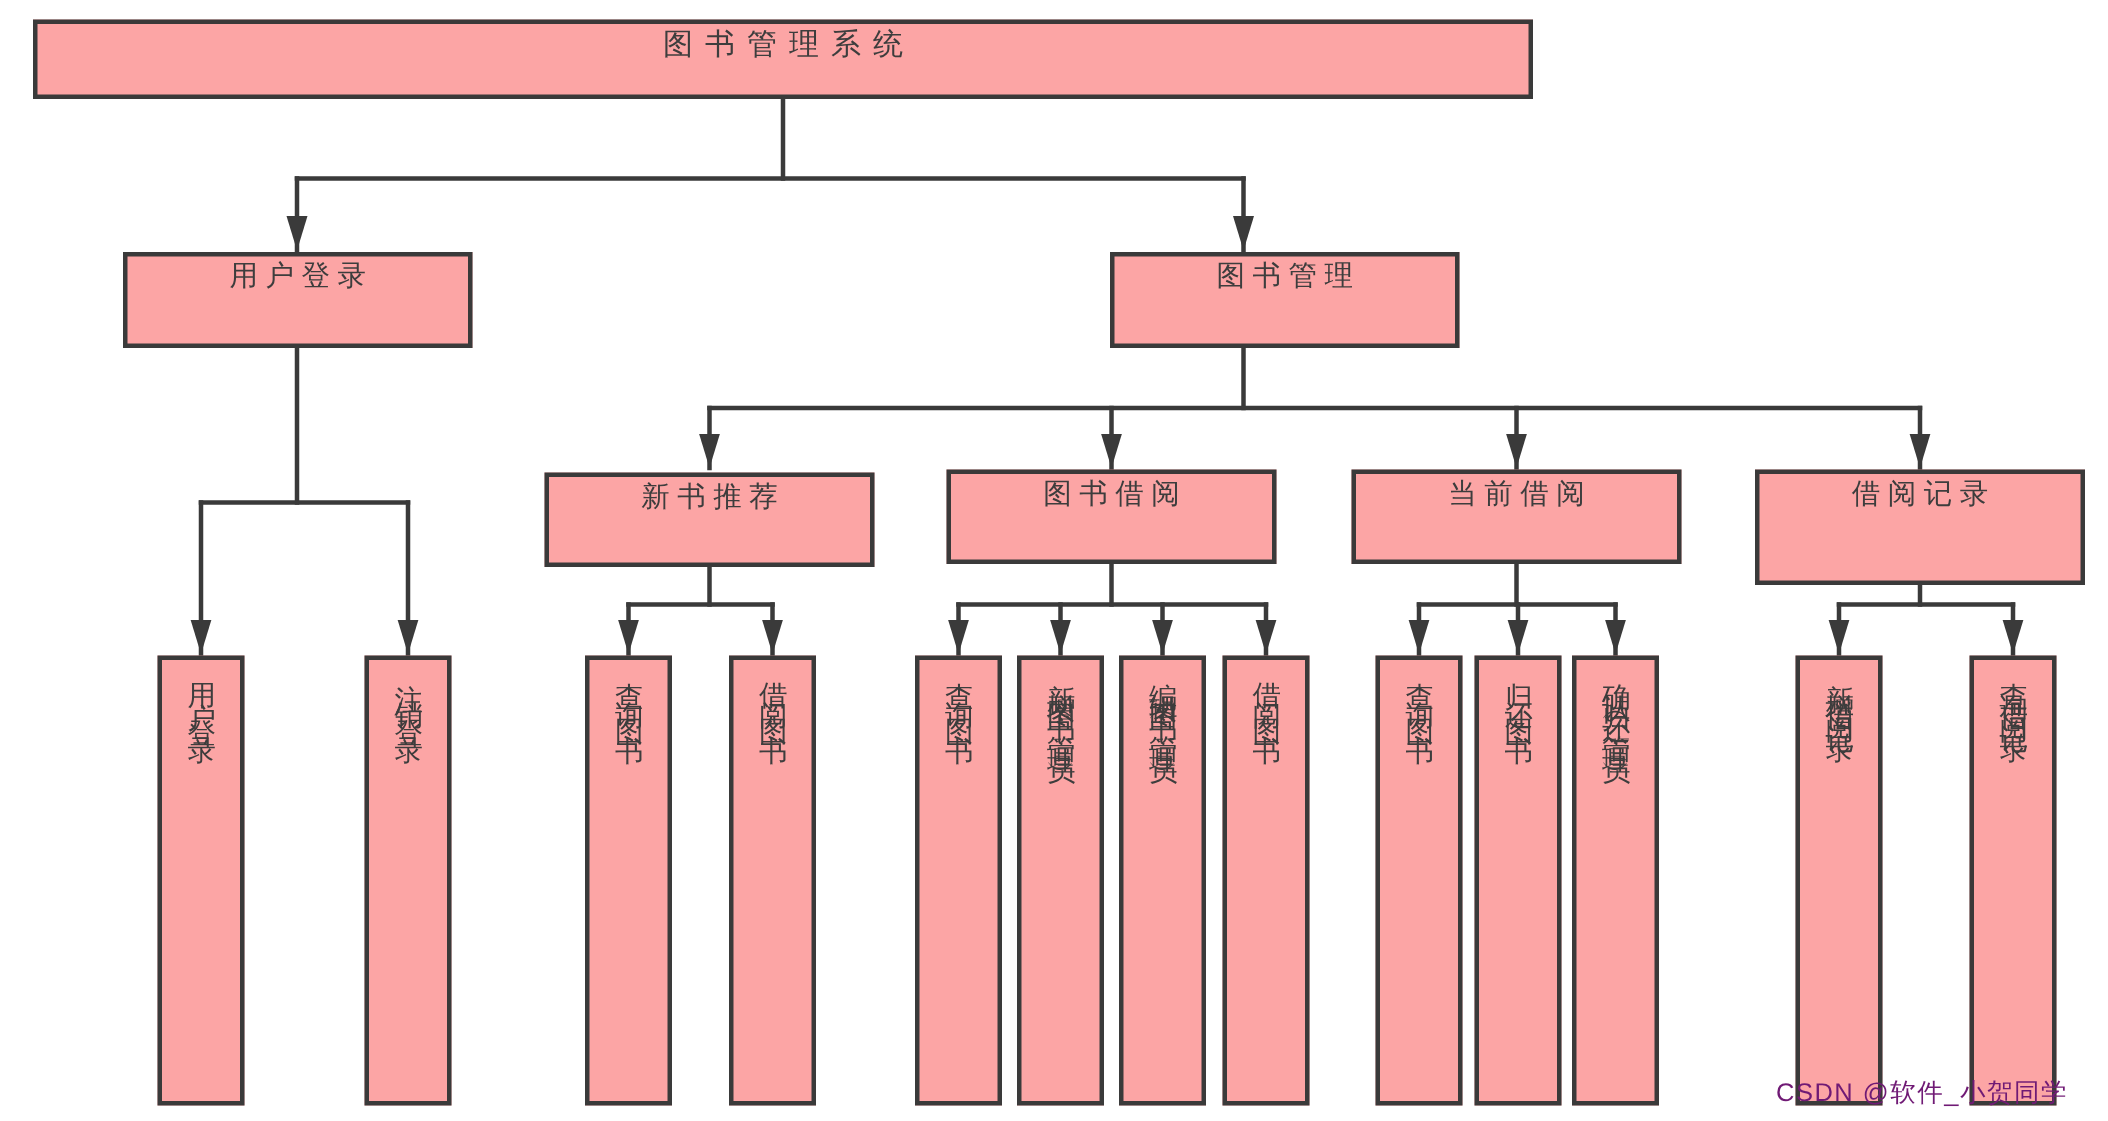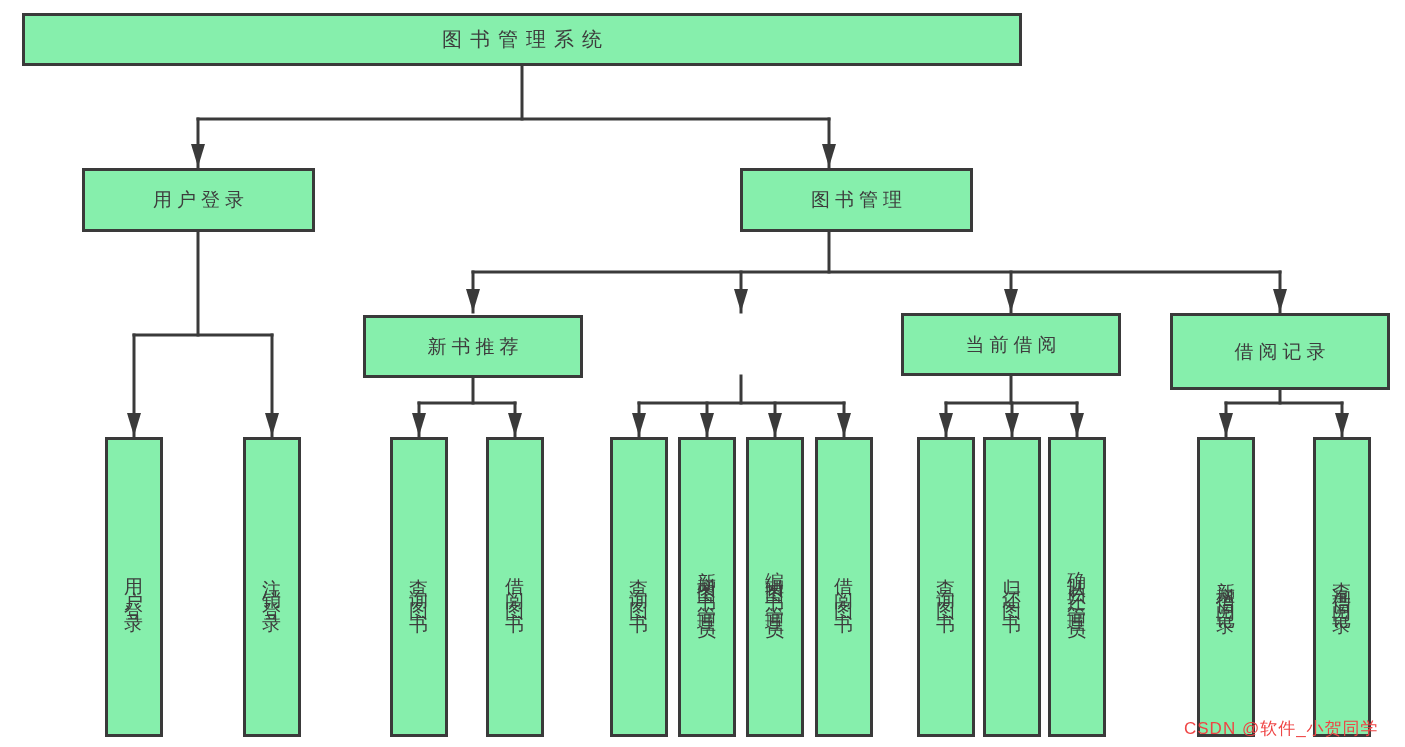--- a/index.html
+++ b/index.html
@@ -2,35 +2,35 @@
 <html><head>
 <meta charset="utf-8">
 <style>
   html,body{margin:0;padding:0;background:#ffffff;}
   .canvas{
     position:relative;width:1405px;height:747px;background:#ffffff;overflow:hidden;
     font-family:"Liberation Sans","DejaVu Sans",sans-serif;
   }
   .lines{position:absolute;left:0;top:0;width:1405px;height:747px;}
   .box{
-    position:absolute;box-sizing:border-box;background:#86efac;
+    position:absolute;box-sizing:border-box;background:#fca5a5;
     border:3px solid #3a3a3a;color:#3d3d3d;
-    display:flex;align-items:center;justify-content:center;
+    display:flex;align-items:flex-start;justify-content:center;
   }
   .hbox{font-size:19px;letter-spacing:5px;text-indent:5px;white-space:nowrap;}
   .rootbox{font-size:20px;letter-spacing:8px;text-indent:8px;}
   .vbox{width:58px;height:300px;top:437px;}
   .vbox span{
     writing-mode:vertical-rl;text-orientation:mixed;
     font-size:19px;letter-spacing:12px;color:#3d3d3d;line-height:1;
   }
   .vbox.long span{letter-spacing:7px;}
   .watermark{
     position:absolute;left:1184px;top:717px;z-index:10;
-    font-size:17px;letter-spacing:1px;white-space:nowrap;color:#ef4444;
+    font-size:17px;letter-spacing:1px;white-space:nowrap;color:#701a75;
   }
 </style>
 </head>
 <body>
 
 <div class="canvas">
 
   <svg class="lines" width="1405" height="747" viewBox="0 0 1405 747" xmlns="http://www.w3.org/2000/svg">
     <defs>
       <marker id="arr" markerUnits="userSpaceOnUse" markerWidth="16" markerHeight="24" refX="8" refY="23" orient="0">
@@ -88,20 +88,23 @@
   <div class="box hbox" style="left:82px;top:168px;width:233px;height:64px;">
     <span>用户登录</span>
   </div>
   <div class="box hbox" style="left:712px;top:168px;width:233px;height:64px;margin-left:28px;">
     <span>图书管理</span>
   </div>
 
   <div class="box hbox" style="left:363px;top:315px;width:220px;height:63px;">
     <span>新书推荐</span>
   </div>
+  <div class="box hbox" style="left:631px;top:313px;width:220px;height:63px;">
+    <span>图书借阅</span>
+  </div>
   <div class="box hbox" style="left:901px;top:313px;width:220px;height:63px;">
     <span>当前借阅</span>
   </div>
   <div class="box hbox" style="left:1170px;top:313px;width:220px;height:77px;">
     <span>借阅记录</span>
   </div>
 
   <div class="box vbox" style="left:105px;">
     <span>用户登录</span>
   </div>

